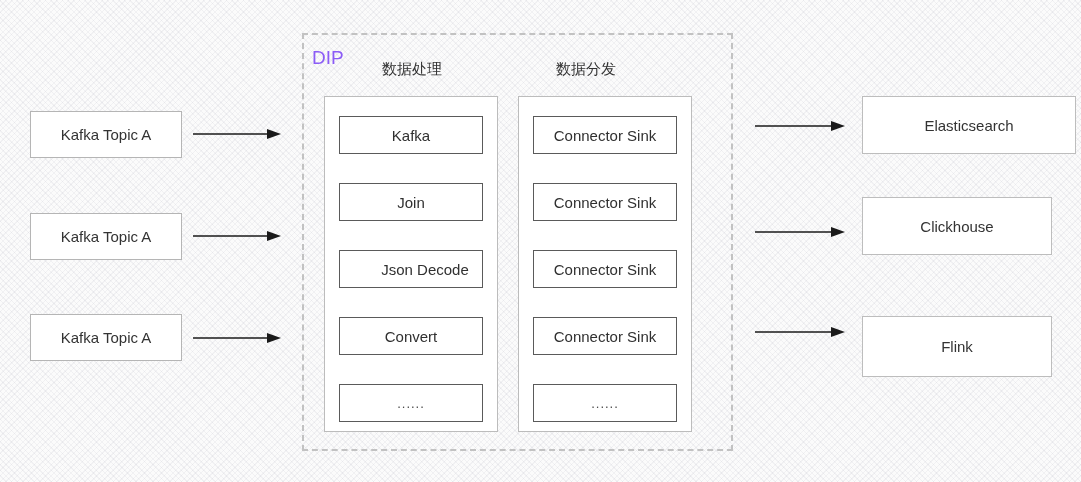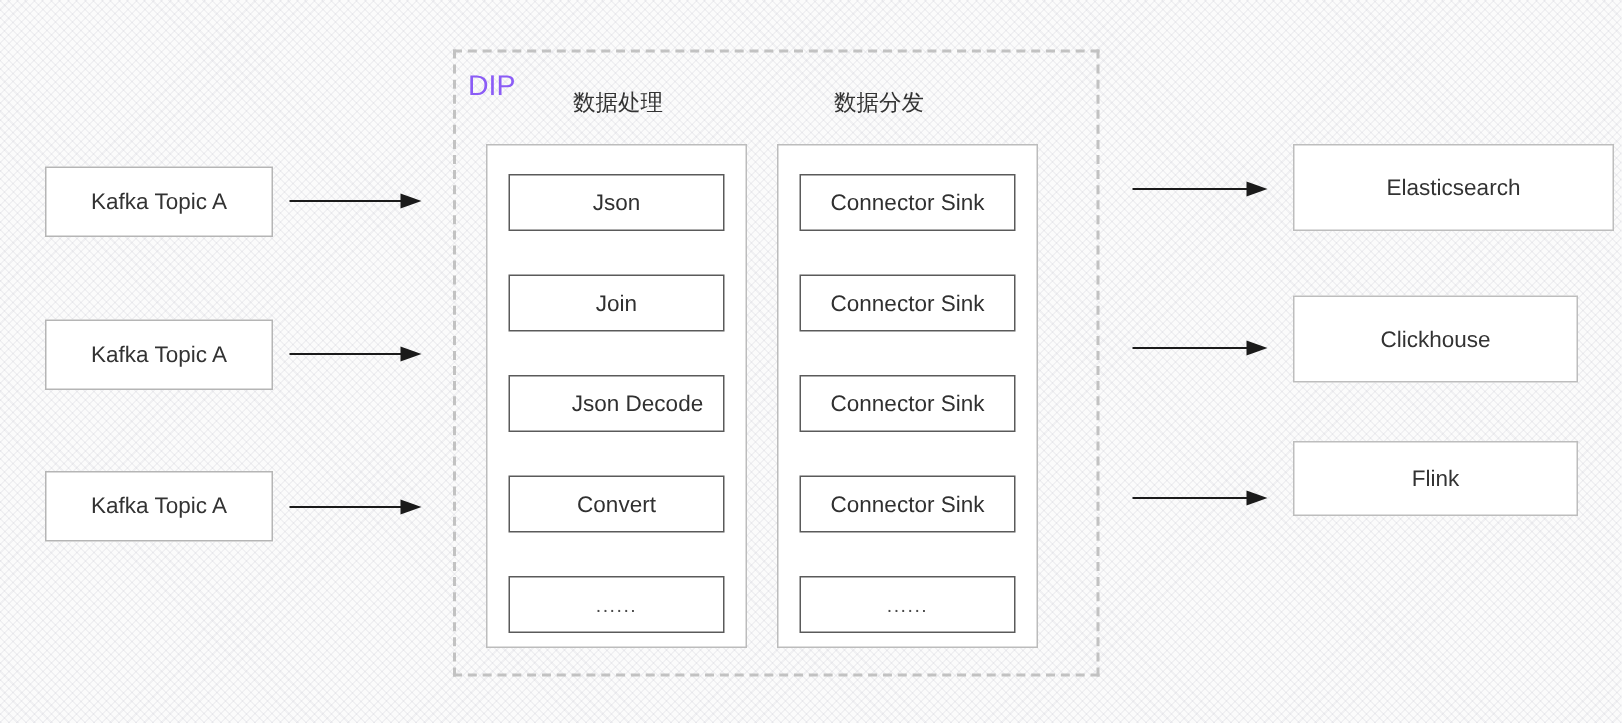--- a/index.html
+++ b/index.html
@@ -122,21 +122,21 @@
     <div class="arrow" style="left: 193px; top: 332px; width: 88px;">
       <svg width="88" height="12" viewBox="0 0 88 12">
         <line x1="0" y1="6" x2="75" y2="6" stroke="#1a1a1a" stroke-width="1.4"></line>
         <path d="M 74 1 L 88 6 L 74 11 Z" fill="#1a1a1a"></path>
       </svg>
     </div>
     <div class="dip-container" style="left: 302px; top: 33px; width: 431px; height: 418px;"></div>
     <div class="dip-label" style="left: 312px; top: 48px;">DIP</div>
     <div class="col-header" style="left: 312px; top: 61px; width: 200px;">数据处理</div>
     <div class="col-box" style="left: 324px; top: 96px; width: 174px; height: 336px;"></div>
-    <div class="item-box" style="left: 339px; top: 116px; width: 144px; height: 38px;">Json</div>
+    <div class="item-box" style="left: 339px; top: 116px; width: 144px; height: 38px;">Kafka</div>
     <div class="item-box" style="left: 339px; top: 183px; width: 144px; height: 38px;">Join</div>
     <div class="item-box" style="left: 339px; top: 250px; width: 144px; height: 38px; padding-left: 28px;">Json Decode</div>
     <div class="item-box" style="left: 339px; top: 317px; width: 144px; height: 38px;">Convert</div>
     <div class="item-box ellipsis-item" style="left: 339px; top: 384px; width: 144px; height: 38px;">......</div>
     <div class="col-header" style="left: 486px; top: 61px; width: 200px;">数据分发</div>
     <div class="col-box" style="left: 518px; top: 96px; width: 174px; height: 336px;"></div>
     <div class="item-box" style="left: 533px; top: 116px; width: 144px; height: 38px;">Connector Sink</div>
     <div class="item-box" style="left: 533px; top: 183px; width: 144px; height: 38px;">Connector Sink</div>
     <div class="item-box" style="left: 533px; top: 250px; width: 144px; height: 38px;">Connector Sink</div>
     <div class="item-box" style="left: 533px; top: 317px; width: 144px; height: 38px;">Connector Sink</div>
@@ -154,14 +154,14 @@
       </svg>
     </div>
     <div class="arrow" style="left: 755px; top: 326px; width: 90px;">
       <svg width="90" height="12" viewBox="0 0 90 12">
         <line x1="0" y1="6" x2="77" y2="6" stroke="#1a1a1a" stroke-width="1.4"></line>
         <path d="M 76 1 L 90 6 L 76 11 Z" fill="#1a1a1a"></path>
       </svg>
     </div>
     <div class="node sink-node" style="left: 862px; top: 96px; width: 214px; height: 58px;">Elasticsearch</div>
     <div class="node sink-node" style="left: 862px; top: 197px; width: 190px; height: 58px;">Clickhouse</div>
-    <div class="node sink-node" style="left: 862px; top: 294px; width: 190px; height: 50px;">Flink</div>
+    <div class="node sink-node" style="left: 862px; top: 316px; width: 190px; height: 61px;">Flink</div>
   </div>
 
 </body></html>

